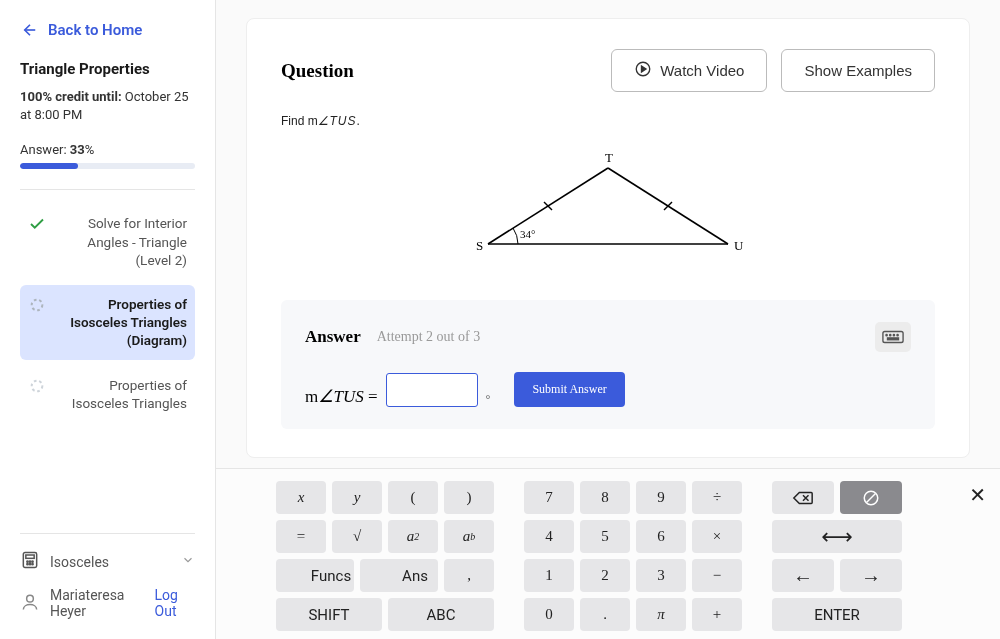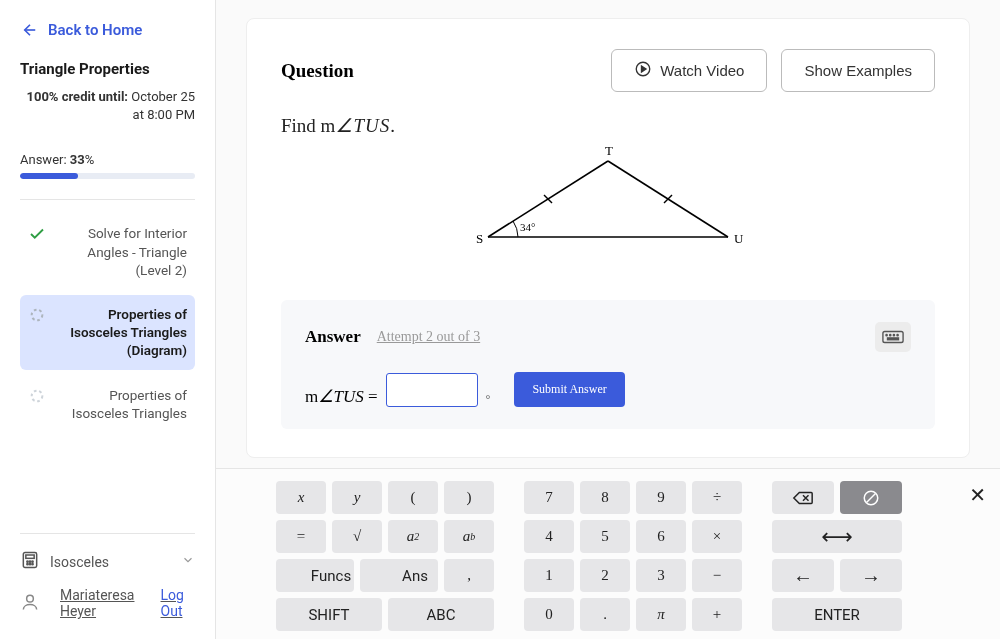--- a/index.html
+++ b/index.html
@@ -39,22 +39,21 @@
 .assignment-title {
   font-weight: 700;
   font-size: 15px;
   color: #1a1a1a;
   margin-bottom: 10px;
 }
 .credit-info {
   font-size: 13px;
   color: #333;
   line-height: 1.4;
-  margin-bottom: 28px;
-  text-align: right;
+  margin-bottom: 18px;
 }
 .credit-info b { font-weight: 700; }
 .grade-info {
   font-size: 13px;
   color: #333;
   margin-bottom: 6px;
 }
 .grade-info b { font-weight: 700; }
 .progress-bar {
   width: 100%;
@@ -110,24 +109,23 @@
   align-items: center;
   gap: 10px;
   color: #555;
   font-size: 14px;
   margin-bottom: 14px;
   cursor: pointer;
 }
 .user-row {
   display: flex;
   align-items: center;
-  gap: 20px;
+  gap: 10px;
   color: #555;
   font-size: 14px;
-  text-decoration: underline;
 }
 .logout { color: #3b5bdb; margin-left: auto; cursor: pointer; }
 .main {
   flex: 1;
   background: #fafafa;
   padding: 18px 30px 0 30px;
   position: relative;
   overflow: hidden;
 }
 .card {
@@ -160,24 +158,24 @@
   border-radius: 6px;
   padding: 10px 22px;
   font-size: 15px;
   color: #333;
   cursor: pointer;
   display: flex;
   align-items: center;
   gap: 8px;
 }
 .q-body {
-  font-family: Liberation Serif, serif;
-  font-size: 19px;
+  font-family: Liberation Sans, sans-serif;
+  font-size: 12px;
   color: #222;
-  margin-bottom: 0;
+  margin-bottom: 16px;
 }
 .angle-math { font-style: italic; letter-spacing: 1px; }
 .diagram {
   display: flex;
   justify-content: center;
   margin-bottom: 16px;
 }
 .answer-panel {
   background: #f7f8fa;
   border-radius: 6px;
@@ -193,21 +191,20 @@
 }
 .answer-title {
   font-family: Georgia, 'Times New Roman', serif;
   font-weight: 700;
   font-size: 17px;
 }
 .attempt {
   font-family: Georgia, 'Times New Roman', serif;
   color: #999;
   font-size: 14px;
-  text-decoration: underline;
 }
 .kbd-icon {
   margin-left: auto;
   width: 36px;
   height: 30px;
   background: #ececec;
   border-radius: 5px;
   display: flex;
   align-items: center;
   justify-content: center;

